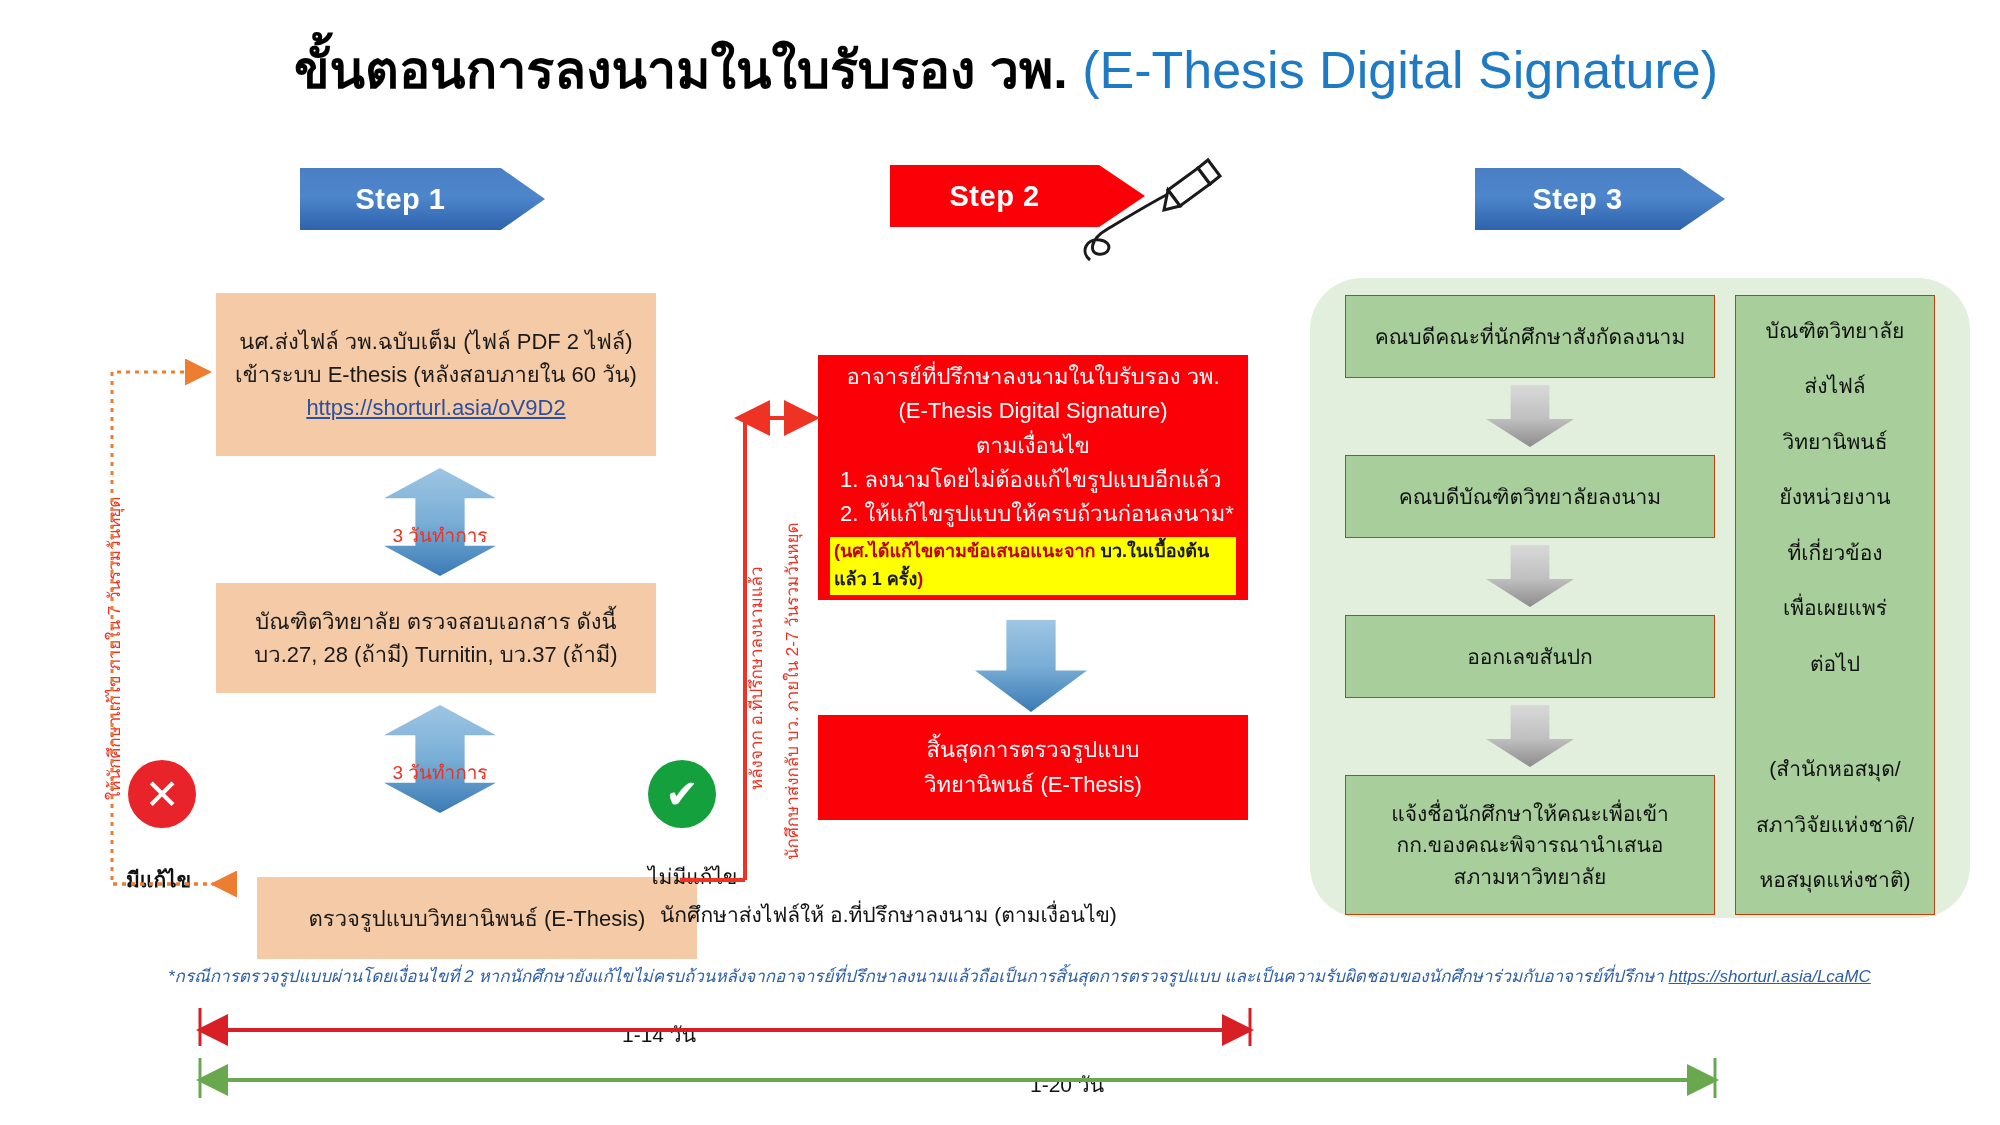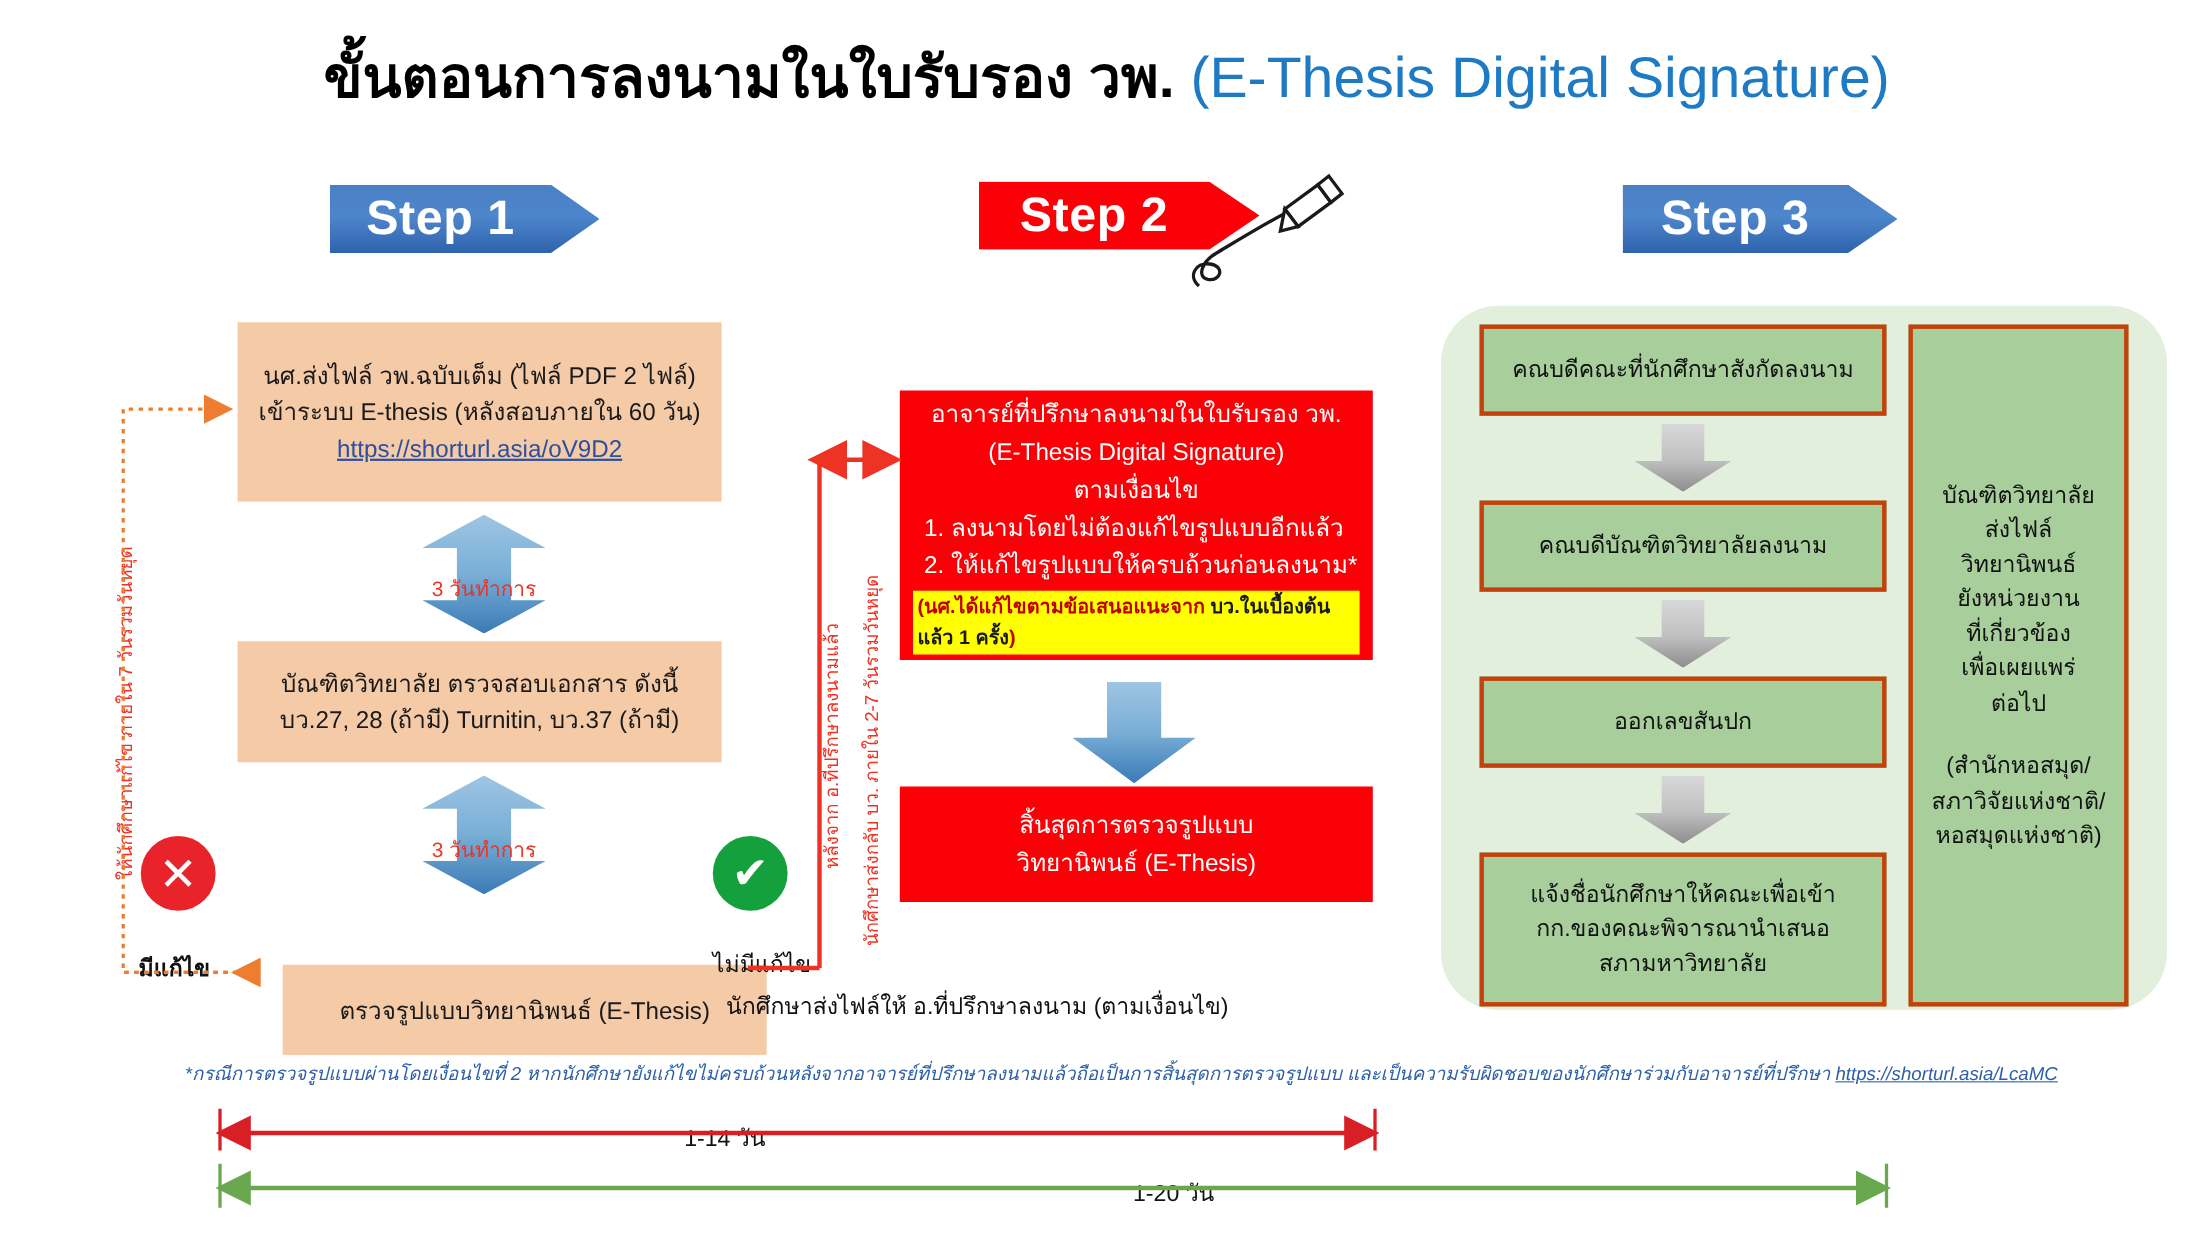--- a/index.html
+++ b/index.html
@@ -17,21 +17,21 @@
     position: absolute; top: 28px; left: 6px; width: 2000px;
     text-align: center; font-size: 52px; font-weight: bold;
     color: #000000; white-space: nowrap;
   }
   #title .blue { color: #1f7ac4; font-weight: normal; }
 
   
   .step-banner {
     position: absolute; height: 62px;
     display: flex; align-items: center; justify-content: center;
-    color: #ffffff; font-size: 44px; font-weight: bold;
+    color: #ffffff; font-size: 29px; font-weight: bold;
     letter-spacing: .5px;
     clip-path: polygon(0 0, 82% 0, 100% 50%, 82% 100%, 0 100%);
   }
   .step-blue { background: linear-gradient(180deg,#4a7fc4 0%,#4e86cb 45%,#2e63ad 100%); }
   .step-red  { background: #fb0007; }
   #step1-banner { left: 300px; top: 168px; width: 245px; }
   #step2-banner { left: 890px; top: 165px; width: 255px; }
   #step3-banner { left: 1475px; top: 168px; width: 250px; }
   .step-banner span { margin-right: 18%; }
 
@@ -53,21 +53,21 @@
   }
   .rbox .num-line { align-self: flex-start; padding-left: 10px; }
   .hl {
     background: #ffff00; color: #c00000; font-weight: bold;
     font-size: 18px; padding: 1px 4px; display: block; width: 100%;
     text-align: left; margin-top: 6px;
   }
   .hl .mid { color: #1a1a1a; }
 
   .gbox {
-    position: absolute; background: #a8cf9b; border: 4px solid #c2410c;
+    position: absolute; background: #a8cf9b; border: 1px solid #c2410c;
     display: flex; flex-direction: column; align-items: center;
     justify-content: center; text-align: center;
     font-size: 21px; color: #111; line-height: 1.5; padding: 6px 10px;
   }
 
   
   #step3-panel {
     position: absolute; left: 1310px; top: 278px;
     width: 660px; height: 640px;
     background: #e2efdc; border-radius: 52px;
@@ -215,21 +215,21 @@
     <div>ออกเลขสันปก</div>
   </div>
   <div class="gray-arrow" style="left:1486px; top:705px;"></div>
 
   <div class="gbox" id="s3b4" style="left:1345px; top:775px; width:370px; height:140px; white-space:pre-line;">
     <div>แจ้งชื่อนักศึกษาให้คณะเพื่อเข้า
 กก.ของคณะพิจารณานำเสนอ
 สภามหาวิทยาลัย</div>
   </div>
 
-  <div class="gbox" style="left:1735px; top:295px; width:200px; height:620px; background:#a8cf9b; font-size:21px;">
+  <div class="gbox" style="left:1735px; top:295px; width:200px; height:620px; background:#a8cf9b; font-size:21px;gap:24px;">
     <div>บัณฑิตวิทยาลัย</div>
     <div>ส่งไฟล์</div>
     <div>วิทยานิพนธ์</div>
     <div>ยังหน่วยงาน</div>
     <div>ที่เกี่ยวข้อง</div>
     <div>เพื่อเผยแพร่</div>
     <div>ต่อไป</div>
     <div style="height:26px;"></div>
     <div>(สำนักหอสมุด/</div>
     <div>สภาวิจัยแห่งชาติ/</div>

